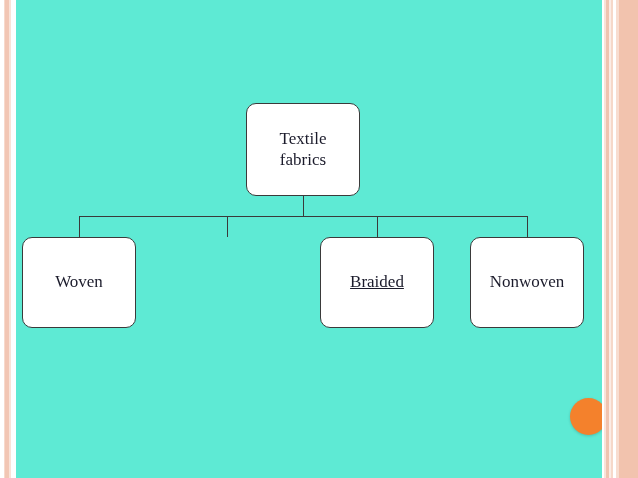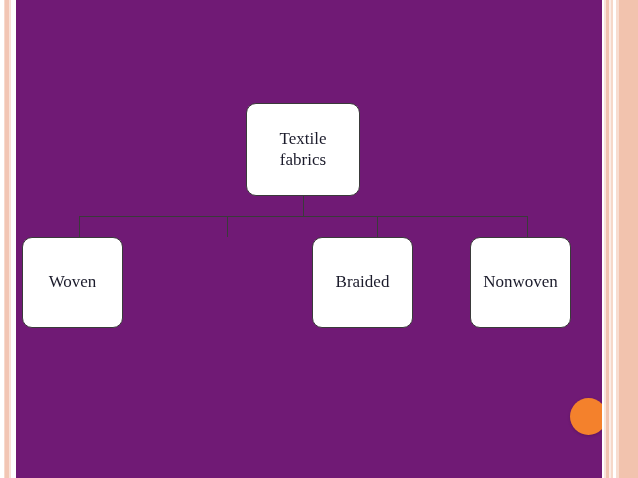--- a/index.html
+++ b/index.html
@@ -4,21 +4,21 @@
 <style>
   html, body {
     margin: 0;
     padding: 0;
     background: #ffffff;
   }
   #slide {
     position: relative;
     width: 638px;
     height: 478px;
-    background: #701a75;
+    background: #5eead4;
     overflow: hidden;
     font-family: "Liberation Serif", "DejaVu Serif", serif;
   }
 
   
   .edge-stripes {
     position: absolute;
     top: 0;
     height: 100%;
     pointer-events: none;
@@ -50,27 +50,27 @@
     left: 246px;
     top: 103px;
     width: 114px;
     height: 93px;
     font-size: 17px;
   }
   .node-root .label { white-space: pre-line; }
 
   .node-leaf {
     top: 237px;
-    width: 101px;
+    width: 114px;
     height: 91px;
     font-size: 17px;
   }
   .leaf-0 { left: 22px; }
   .leaf-1 { left: 170px; }
-  .leaf-2 { left: 312px; }
+  .leaf-2 { left: 320px; text-decoration: underline; }
   .leaf-3 { left: 470px; }
 
   .connector {
     position: absolute;
     background: #3a3a3a;
   }
   .conn-stem {           
     left: 303px;
     top: 196px;
     width: 1.4px;

